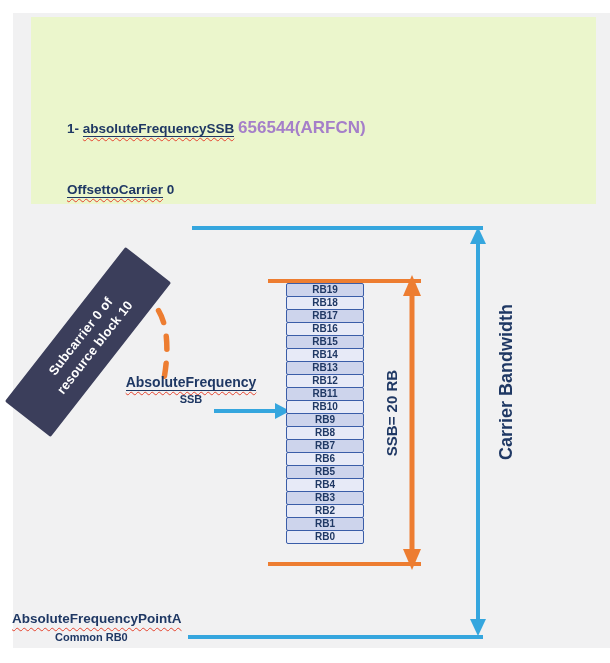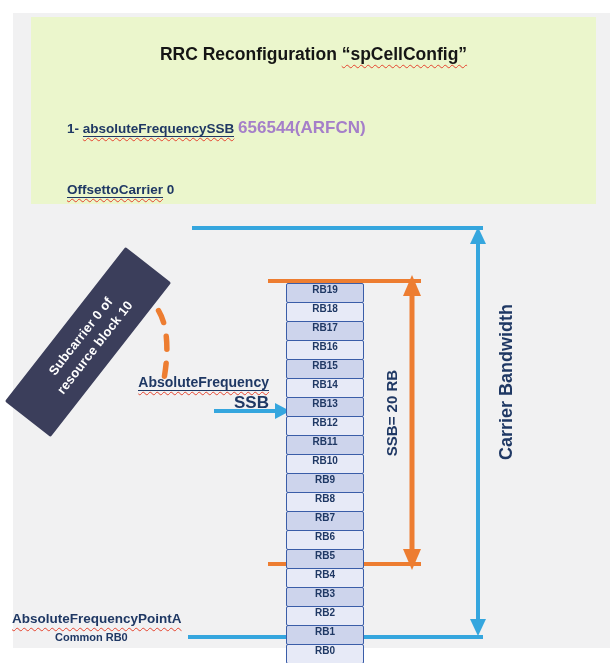--- a/index.html
+++ b/index.html
@@ -15,51 +15,48 @@
   .config-box{position:absolute;left:31px;top:17px;width:565px;height:187px;background:var(--boxbg);}
   .cfg-title{position:absolute;left:0;top:27px;width:565px;text-align:center;
              font-size:17.5px;font-weight:bold;color:var(--titleblack);}
   .wavy{text-decoration-line:underline;text-decoration-style:wavy;
         text-decoration-color:var(--wavyred);text-decoration-thickness:1px;text-underline-offset:4px;}
   .usolid{border-bottom:1.5px solid var(--navy);}
   .cfg-line{position:absolute;left:36px;white-space:nowrap;font-weight:bold;
             color:var(--navy);font-size:13.5px;margin-top:37px;}
   .cfg-value{color:var(--purple);font-size:17px;font-weight:bold;}
   .rb-table{position:absolute;left:286px;top:283px;width:78px;}
-  .rb-row{box-sizing:border-box;width:78px;height:20px;margin-top:-1px;
+  .rb-row{box-sizing:border-box;width:78px;height:14px;margin-top:-1px;
           border:1.4px solid var(--cellborder);border-radius:2px;
           font-size:10px;font-weight:bold;color:var(--navy);
           text-align:center;line-height:12px;}
   .rb-row:first-child{margin-top:0;}
   .rb-row.dark{background:var(--celldark);}
   .rb-row.light{background:var(--celllight);}
   .rot{position:absolute;text-align:center;font-weight:bold;color:var(--navy);white-space:nowrap;}
   .ssb-span{left:323px;top:403px;width:140px;height:20px;font-size:15px;transform:rotate(-90deg);}
   .cb-label{left:427px;top:371px;width:160px;height:22px;font-size:18px;transform:rotate(-90deg);}
   .note{position:absolute;left:-10px;top:313px;width:196px;height:58px;background:var(--notebg);
         transform:rotate(-52deg);border-radius:2px;display:flex;flex-direction:column;
         align-items:center;justify-content:center;color:#fff;font-size:13px;font-weight:600;
         line-height:1.35;letter-spacing:.2px;}
-  .abs-freq{position:absolute;left:113px;top:374px;width:156px;text-align:right;
+  .abs-freq{position:absolute;left:113px;top:374px;width:156px;text-align:center;
             font-size:14px;font-weight:bold;color:var(--navy);}
-  .abs-freq .l2{display:block;margin-top:3px;font-size:17px;}
+  .abs-freq .l2{display:block;margin-top:3px;font-size:11px;}
   .pointa{position:absolute;left:12px;top:611px;font-size:13.5px;font-weight:bold;color:var(--navy);}
   .common-rb0{position:absolute;left:55px;top:631px;font-size:11px;font-weight:bold;color:var(--navy);}
   svg.overlay{position:absolute;left:0;top:0;width:610px;height:663px;}
 </style>
 </head>
 <body>
 
 <div class="stage">
   <div class="canvas"></div>
 
   <div class="config-box">
-    <div class="cfg-title">
-      <span>RRC Reconfiguration </span><span class="wavy">“spCellConfig”</span>
-    </div>
     <div class="cfg-line" style="top:64px">
       <span>1- </span><span class="usolid wavy">absoluteFrequencySSB</span>
       <span class="cfg-value">656544(ARFCN)</span>
     </div>
     <div class="cfg-line" style="top:128px">
       <span class="usolid wavy">OffsettoCarrier</span>
       <span>0</span>
     </div>
   </div>
 

